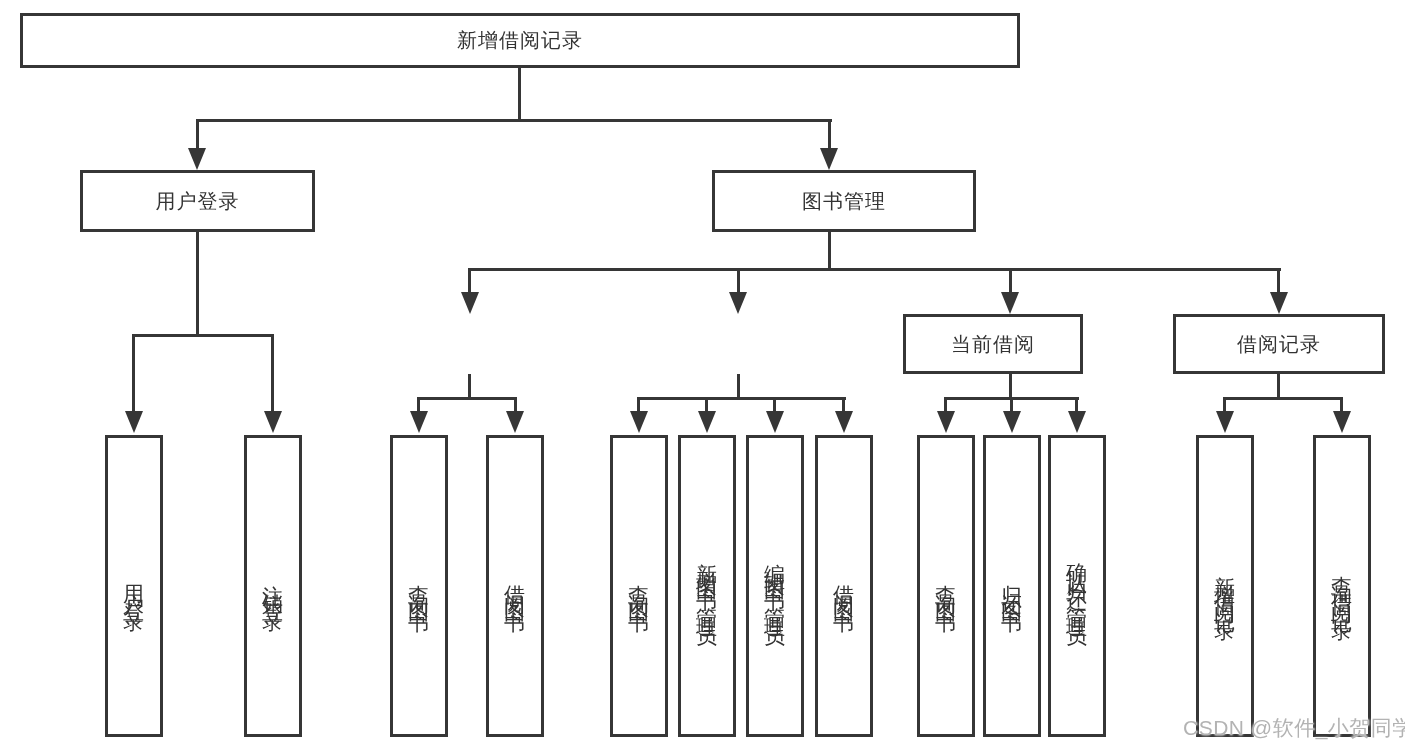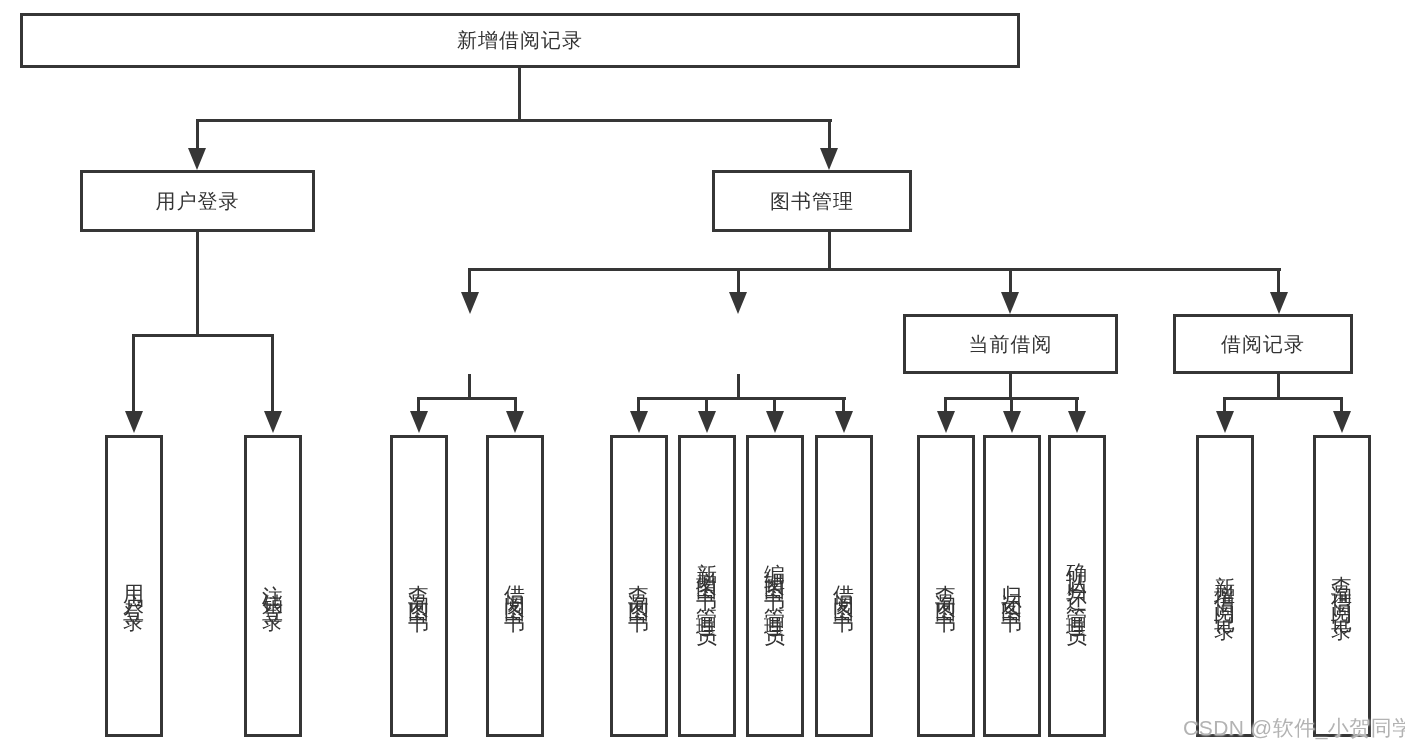--- a/index.html
+++ b/index.html
@@ -67,21 +67,21 @@
   <div class="line" style="left:518px;top:68px;width:3px;height:53px;"></div>
   <div class="line" style="left:196px;top:119px;width:636px;height:3px;"></div>
   <div class="line" style="left:196px;top:119px;width:3px;height:31px;"></div>
   <div class="ahead" style="left:188px;top:148px;"></div>
   <div class="line" style="left:828px;top:119px;width:3px;height:31px;"></div>
   <div class="ahead" style="left:820px;top:148px;"></div>
 
   <div class="hbox" style="left:80px;top:170px;width:235px;height:62px;">
     <span>用户登录</span>
   </div>
-  <div class="hbox" style="left:712px;top:170px;width:200px;height:62px;">
+  <div class="hbox" style="left:712px;top:170px;width:264px;height:62px;">
     <span>图书管理</span>
   </div>
 
   <div class="line" style="left:196px;top:232px;width:3px;height:105px;"></div>
   <div class="line" style="left:133px;top:334px;width:141px;height:3px;"></div>
   <div class="line" style="left:132px;top:334px;width:3px;height:79px;"></div>
   <div class="ahead" style="left:125px;top:411px;"></div>
   <div class="line" style="left:271px;top:334px;width:3px;height:79px;"></div>
   <div class="ahead" style="left:264px;top:411px;"></div>
 
@@ -89,24 +89,24 @@
   <div class="line" style="left:469px;top:268px;width:812px;height:3px;"></div>
   <div class="line" style="left:468px;top:268px;width:3px;height:27px;"></div>
   <div class="ahead" style="left:461px;top:292px;"></div>
   <div class="line" style="left:737px;top:268px;width:3px;height:27px;"></div>
   <div class="ahead" style="left:729px;top:292px;"></div>
   <div class="line" style="left:1009px;top:268px;width:3px;height:27px;"></div>
   <div class="ahead" style="left:1001px;top:292px;"></div>
   <div class="line" style="left:1277px;top:268px;width:3px;height:27px;"></div>
   <div class="ahead" style="left:1270px;top:292px;"></div>
 
-  <div class="hbox" style="left:903px;top:314px;width:215px;height:60px;">
+  <div class="hbox" style="left:903px;top:314px;width:180px;height:60px;">
     <span>当前借阅</span>
   </div>
-  <div class="hbox" style="left:1173px;top:314px;width:180px;height:60px;">
+  <div class="hbox" style="left:1173px;top:314px;width:212px;height:60px;">
     <span>借阅记录</span>
   </div>
 
   <div class="line" style="left:468px;top:374px;width:3px;height:26px;"></div>
   <div class="line" style="left:417px;top:397px;width:100px;height:3px;"></div>
   <div class="line" style="left:417px;top:397px;width:3px;height:16px;"></div>
   <div class="ahead" style="left:410px;top:411px;"></div>
   <div class="line" style="left:514px;top:397px;width:3px;height:16px;"></div>
   <div class="ahead" style="left:506px;top:411px;"></div>
 

